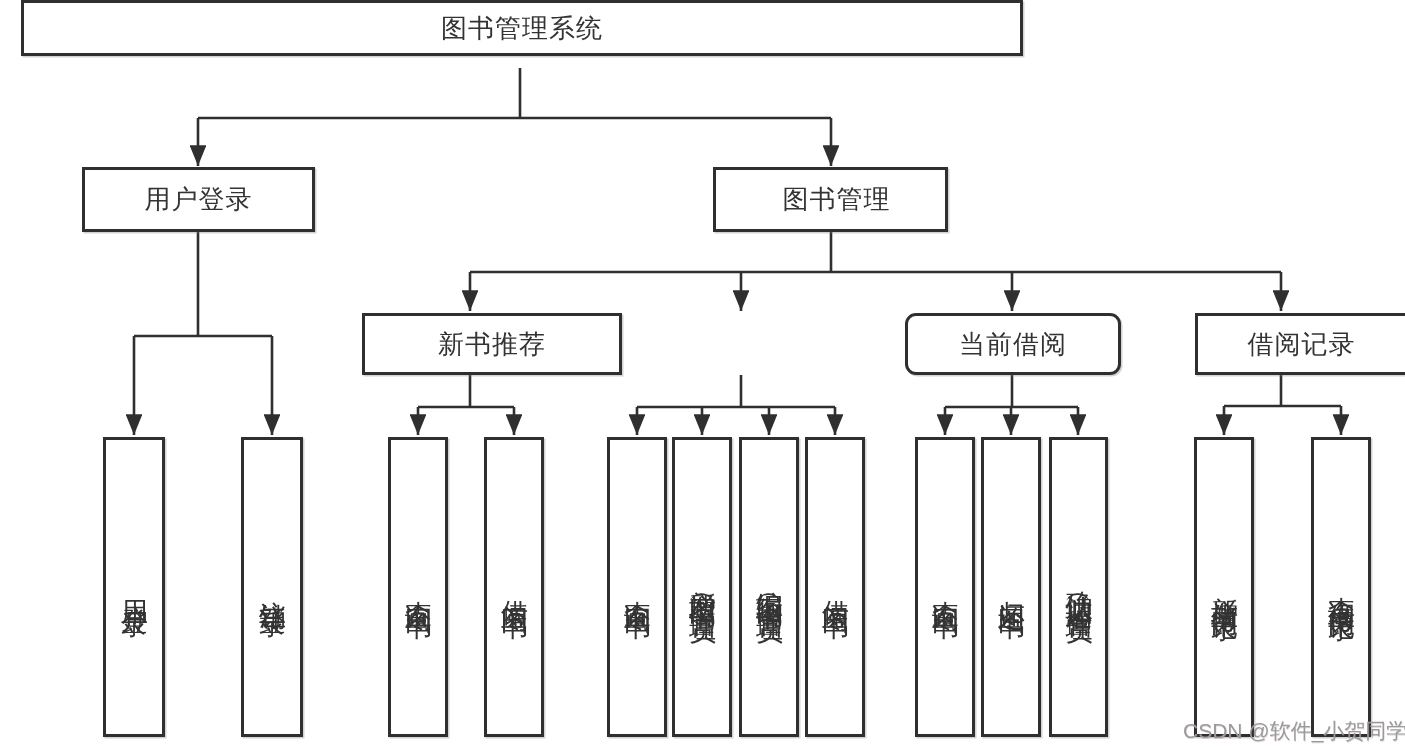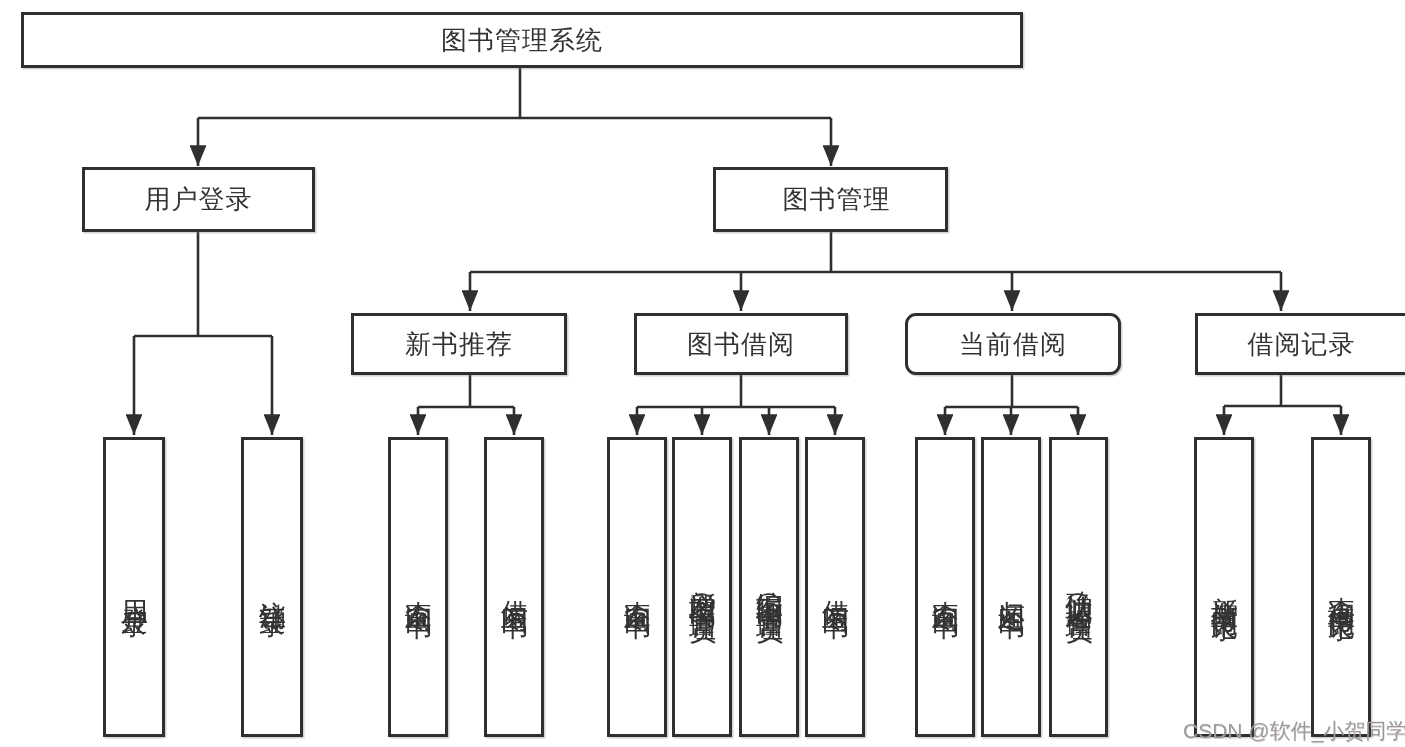--- a/index.html
+++ b/index.html
@@ -101,36 +101,33 @@
       <line x1="1011" y1="407" x2="1011" y2="435" marker-end="url(#arw)"></line>
       <line x1="1078" y1="407" x2="1078" y2="435" marker-end="url(#arw)"></line>
 
       <path d="M1281 375 V406"></path>
       <path d="M1224 406 H1341"></path>
       <line x1="1224" y1="406" x2="1224" y2="435" marker-end="url(#arw)"></line>
       <line x1="1341" y1="406" x2="1341" y2="435" marker-end="url(#arw)"></line>
     </g>
   </svg>
 
-  <div class="box h" style="left:21px; top:12px; width:1002px; height:56px;">
+  <div class="box h" style="left:21px; top:0; width:1002px; height:56px;">
     <span>图书管理系统</span>
   </div>
 
   <div class="box h" style="left:82px; top:167px; width:233px; height:65px;">
     <span>用户登录</span>
   </div>
   <div class="box h" style="left:713px; top:167px; width:235px; height:65px;padding-left:12px;">
     <span>图书管理</span>
   </div>
 
-  <div class="box h" style="left:351px; top:313px; width:216px; height:62px;">
+  <div class="box h" style="left:362px; top:313px; width:260px; height:62px;">
     <span>新书推荐</span>
-  </div>
-  <div class="box h" style="left:634px; top:313px; width:214px; height:62px;">
-    <span>图书借阅</span>
   </div>
   <div class="box h" style="left:905px; top:313px; width:216px; height:62px;border-radius:11px;">
     <span>当前借阅</span>
   </div>
   <div class="box h" style="left:1175px; top:313px; width:213px; height:62px;margin-left:20px;">
     <span>借阅记录</span>
   </div>
 
   <div class="box v" style="left:103px; top:437px; width:62px; height:300px;">
     <span>用户登录</span>

